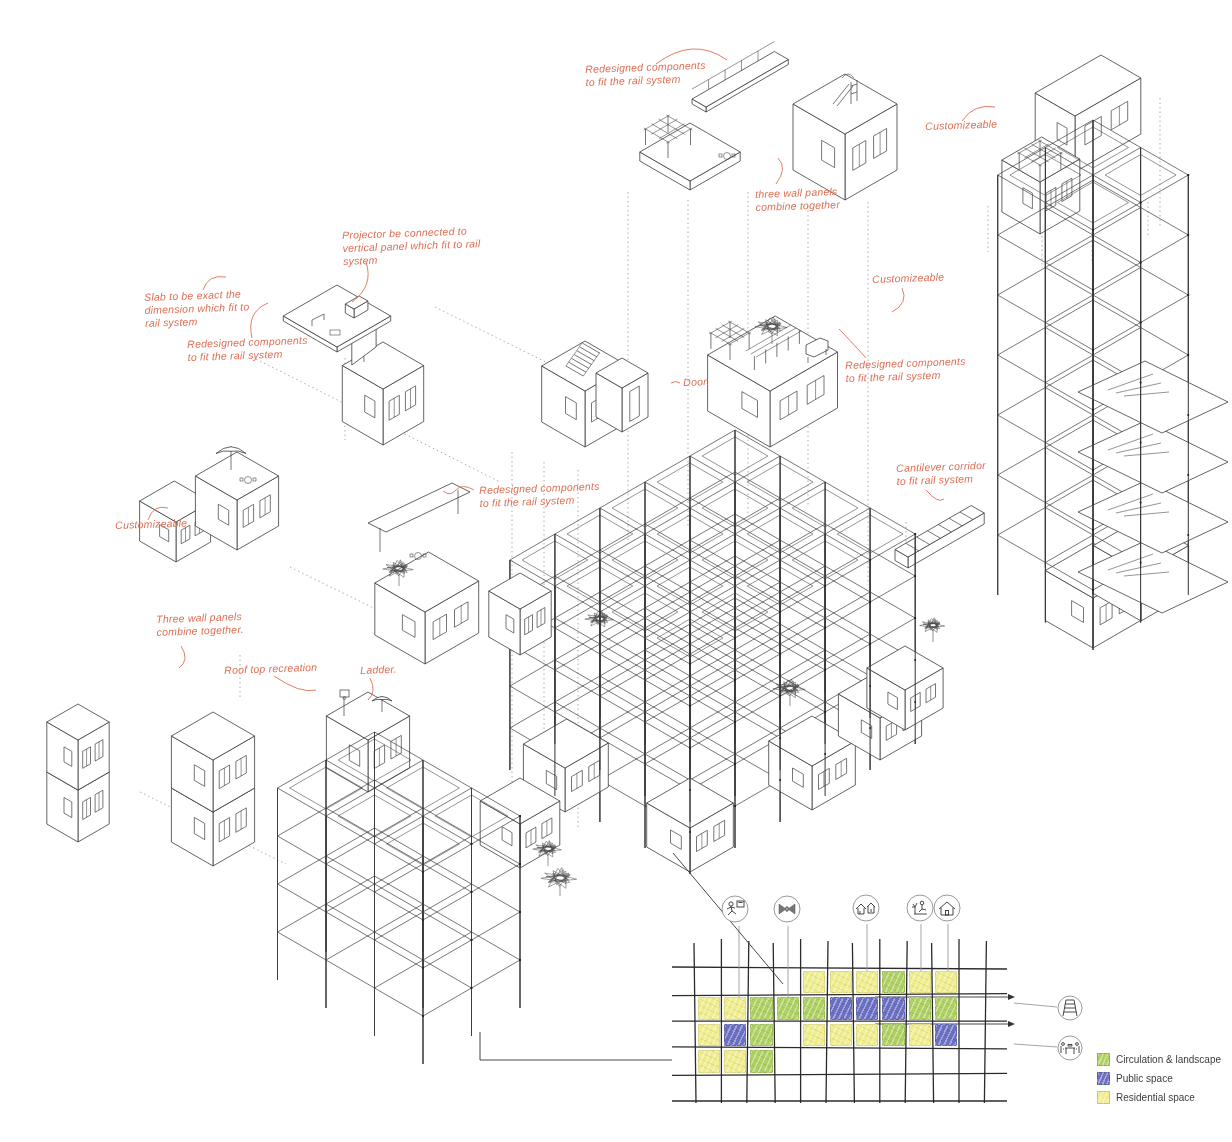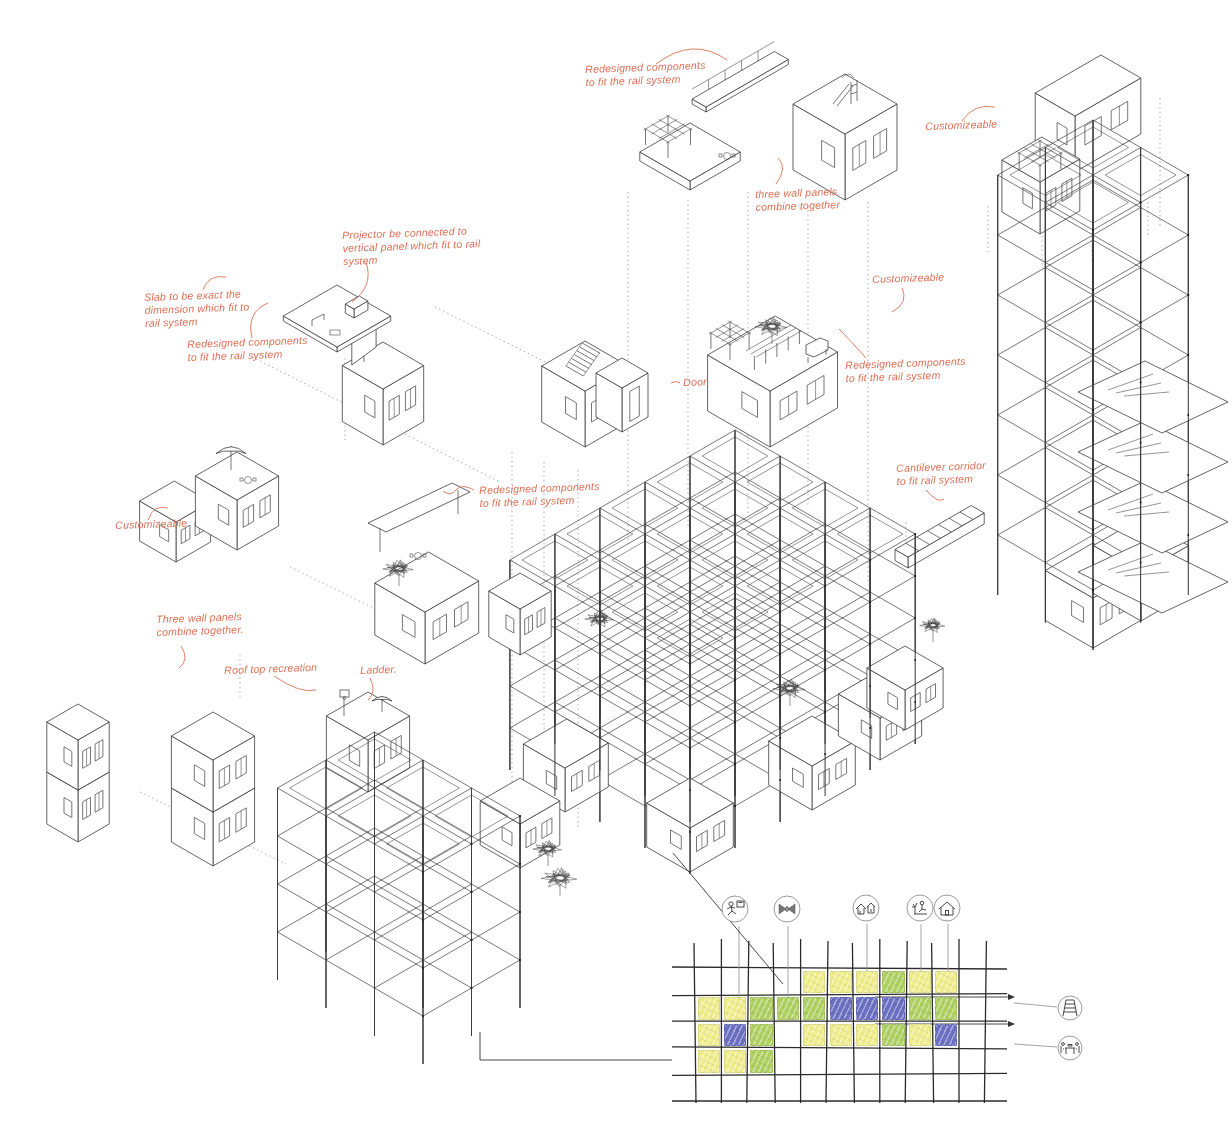--- a/index.html
+++ b/index.html
@@ -962,13 +962,27 @@
       <div class="cell" style="left: 829.5px; top: 1023.7px; width: 20.4px; height: 20.6px; background-color: rgb(240, 237, 141);"></div>
       <div class="cell" style="left: 855.9px; top: 1023.7px; width: 20.4px; height: 20.6px; background-color: rgb(240, 237, 141);"></div>
       <div class="cell" style="left: 882.3px; top: 1023.7px; width: 20.4px; height: 20.6px; background-color: rgb(174, 209, 98);"></div>
       <div class="cell" style="left: 908.7px; top: 1023.7px; width: 20.4px; height: 20.6px; background-color: rgb(240, 237, 141);"></div>
       <div class="cell" style="left: 935.1px; top: 1023.7px; width: 20.4px; height: 20.6px; background-color: rgb(107, 112, 194);"></div>
       <div class="cell" style="left: 697.5px; top: 1050.3px; width: 20.4px; height: 20.6px; background-color: rgb(240, 237, 141);"></div>
       <div class="cell" style="left: 723.9px; top: 1050.3px; width: 20.4px; height: 20.6px; background-color: rgb(240, 237, 141);"></div>
       <div class="cell" style="left: 750.3px; top: 1050.3px; width: 20.4px; height: 20.6px; background-color: rgb(174, 209, 98);"></div>
     </div>
 
+  <div id="legend">
+    <div class="legend-row">
+      <span class="swatch" style="background-color: rgb(174, 209, 98);"></span>
+      <span class="legend-label">Circulation &amp; landscape</span>
+    </div>
+    <div class="legend-row">
+      <span class="swatch" style="background-color: rgb(107, 112, 194);"></span>
+      <span class="legend-label">Public space</span>
+    </div>
+    <div class="legend-row">
+      <span class="swatch" style="background-color: rgb(240, 237, 141);"></span>
+      <span class="legend-label">Residential space</span>
+    </div>
+  </div>
 </div>
 
 </body></html>

